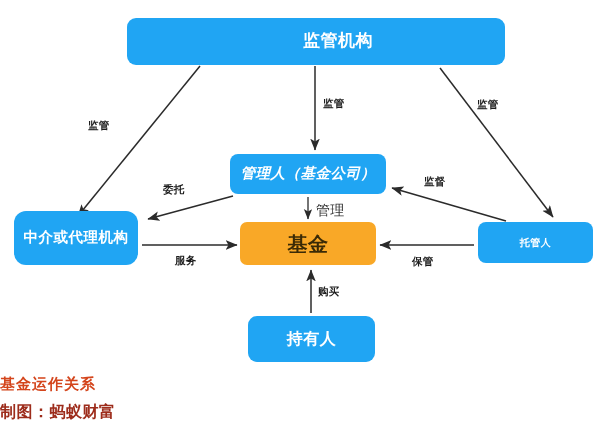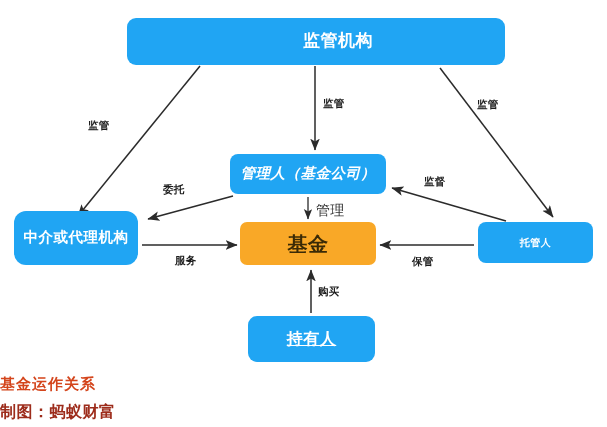--- a/index.html
+++ b/index.html
@@ -87,21 +87,20 @@
     height: 41px;
     font-size: 10px;
     border-radius: 8px;
   }
   #node-holder {
     left: 248px;
     top: 316px;
     width: 127px;
     height: 46px;
     font-size: 16px;
-    text-decoration: underline;
   }
   .edge-label {
     position: absolute;
     font-size: 10.5px;
     font-weight: bold;
     color: #1d1d1d;
     white-space: nowrap;
     letter-spacing: 0.3px;
   }
   .edge-label.small {

